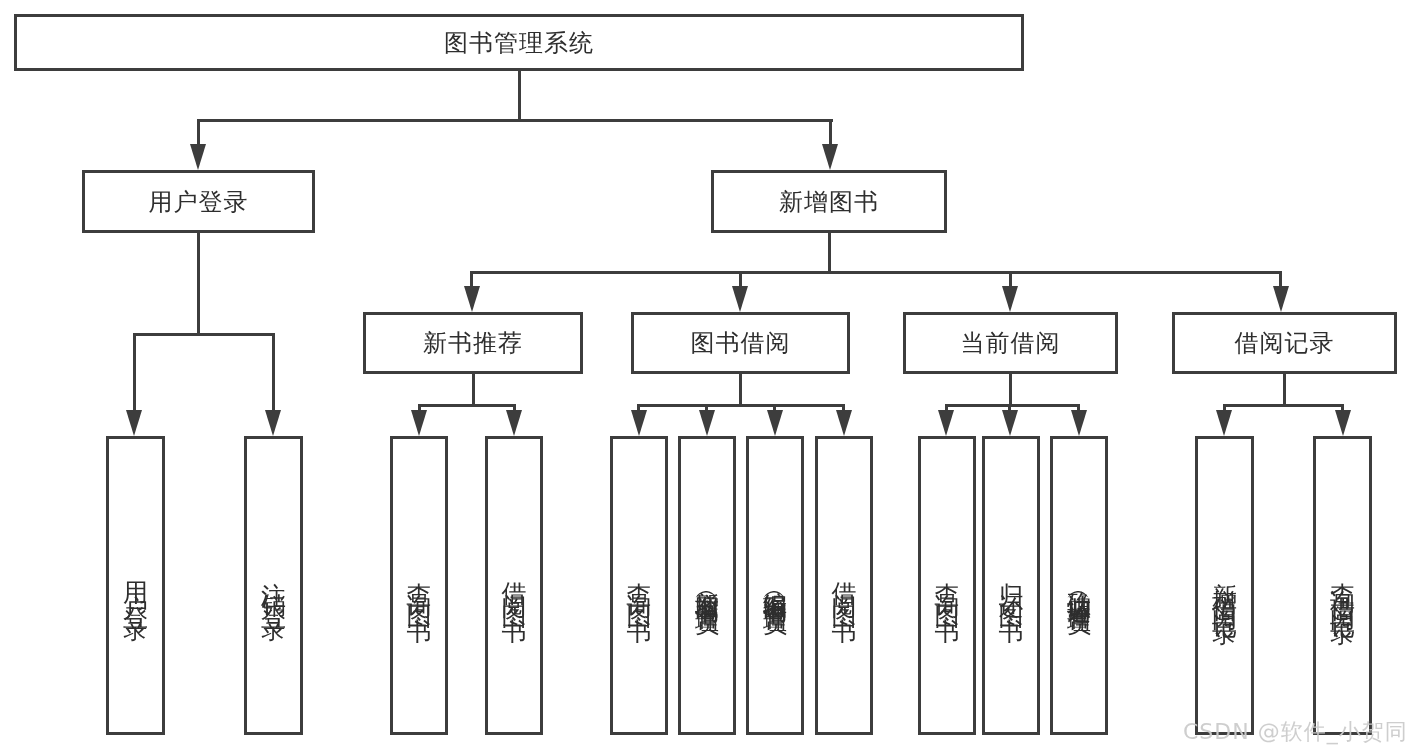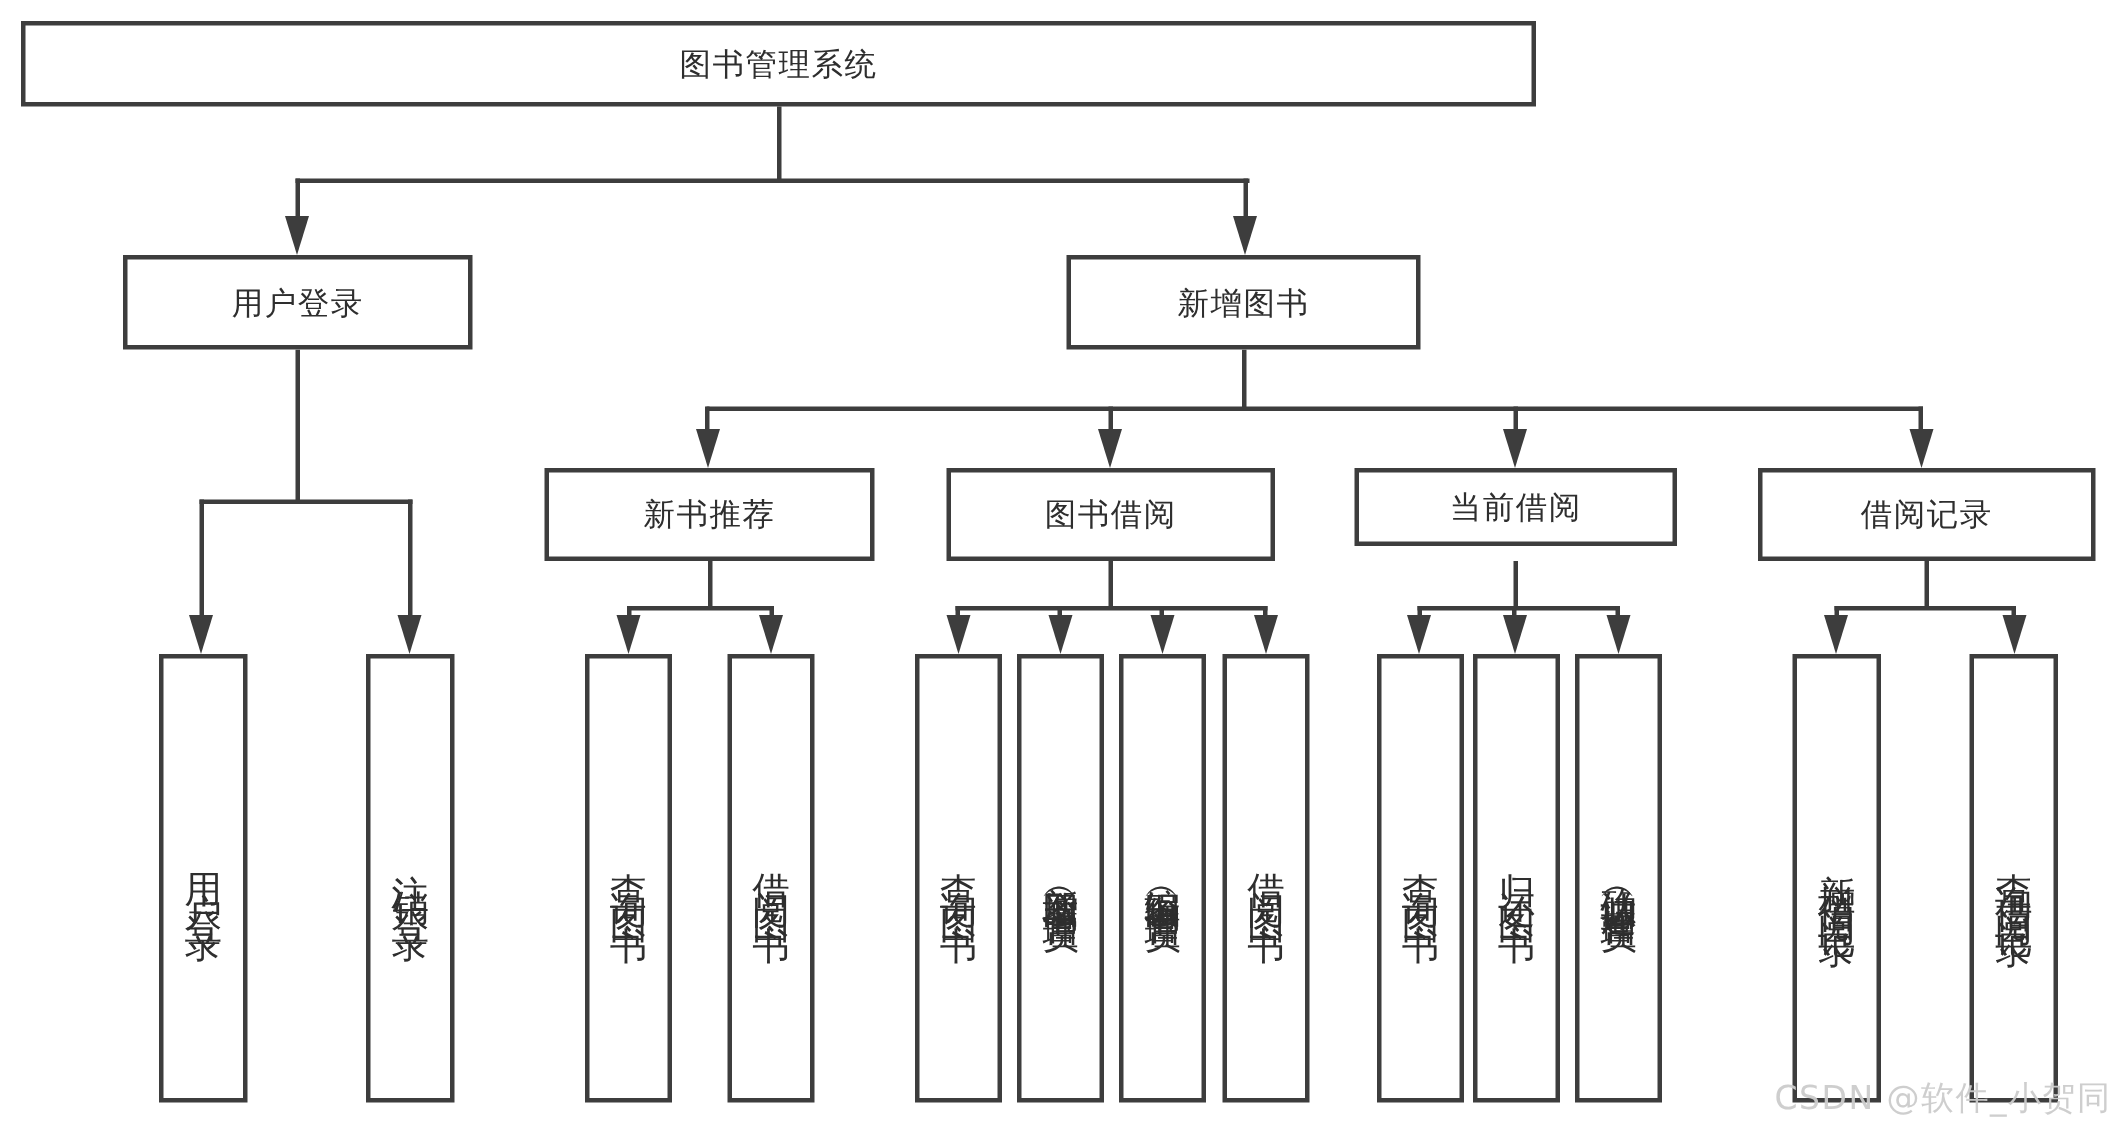--- a/index.html
+++ b/index.html
@@ -5,21 +5,21 @@
   html,body{margin:0;padding:0;background:#fff;}
   .canvas{
     position:relative;width:1405px;height:747px;background:#ffffff;
     font-family:"DejaVu Sans","Liberation Sans",sans-serif;overflow:hidden;
     color:#2e2e2e;
   }
   .box{
     position:absolute;box-sizing:border-box;border:3px solid #3d3d3d;
     background:#fff;display:flex;align-items:center;justify-content:center;
   }
-  .hbox{font-size:21px;letter-spacing:1px;}
+  .hbox{font-size:24px;letter-spacing:1px;}
   .vbox{font-size:25px;}
   .vbox .vtxt{
     writing-mode:vertical-rl;text-orientation:mixed;
     letter-spacing:12px;line-height:1;white-space:nowrap;
   }
   .vbox.sp-m .vtxt{letter-spacing:8px;}
   .vbox.sp-s .vtxt{letter-spacing:3px;font-size:24px;}
   .line{position:absolute;background:#3d3d3d;}
   .arrow{
     position:absolute;width:0;height:0;
@@ -107,21 +107,21 @@
   <div class="box hbox" style="left:711px;top:170px;width:236px;height:63px;">
     <span>新增图书</span>
   </div>
 
   <div class="box hbox" style="left:363px;top:312px;width:220px;height:62px;">
     <span>新书推荐</span>
   </div>
   <div class="box hbox" style="left:631px;top:312px;width:219px;height:62px;">
     <span>图书借阅</span>
   </div>
-  <div class="box hbox" style="left:903px;top:312px;width:215px;height:52px;">
+  <div class="box hbox" style="left:903px;top:312px;width:215px;height:62px;">
     <span>当前借阅</span>
   </div>
   <div class="box hbox" style="left:1172px;top:312px;width:225px;height:62px;">
     <span>借阅记录</span>
   </div>
 
   <div class="box vbox" style="left:106px;top:436px;width:59px;height:299px;">
     <span class="vtxt">用户登录</span>
   </div>
   <div class="box vbox" style="left:244px;top:436px;width:59px;height:299px;">

